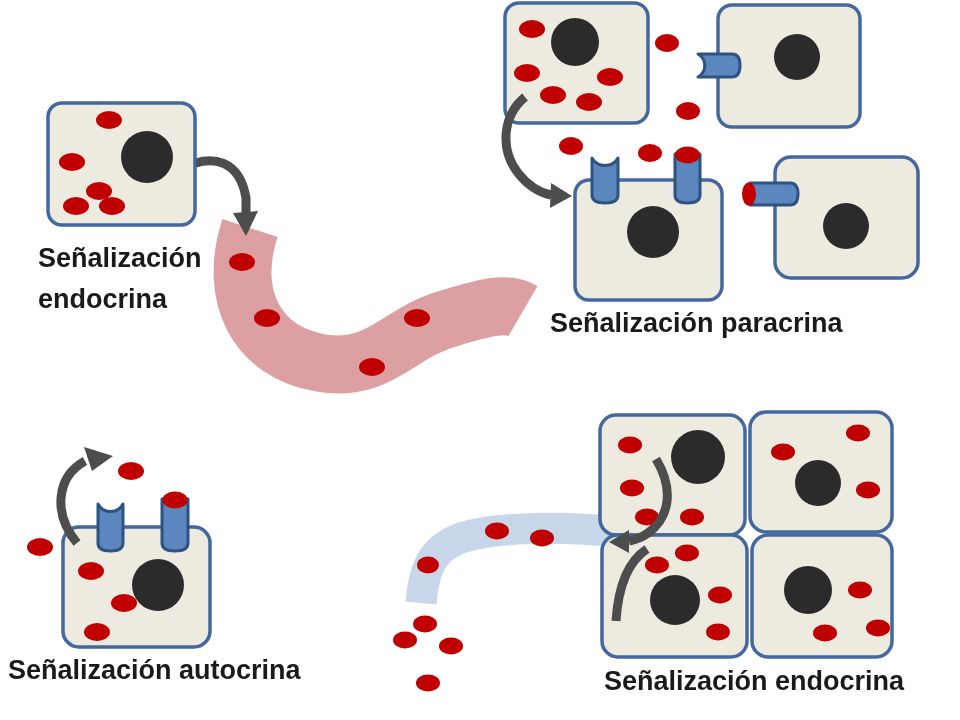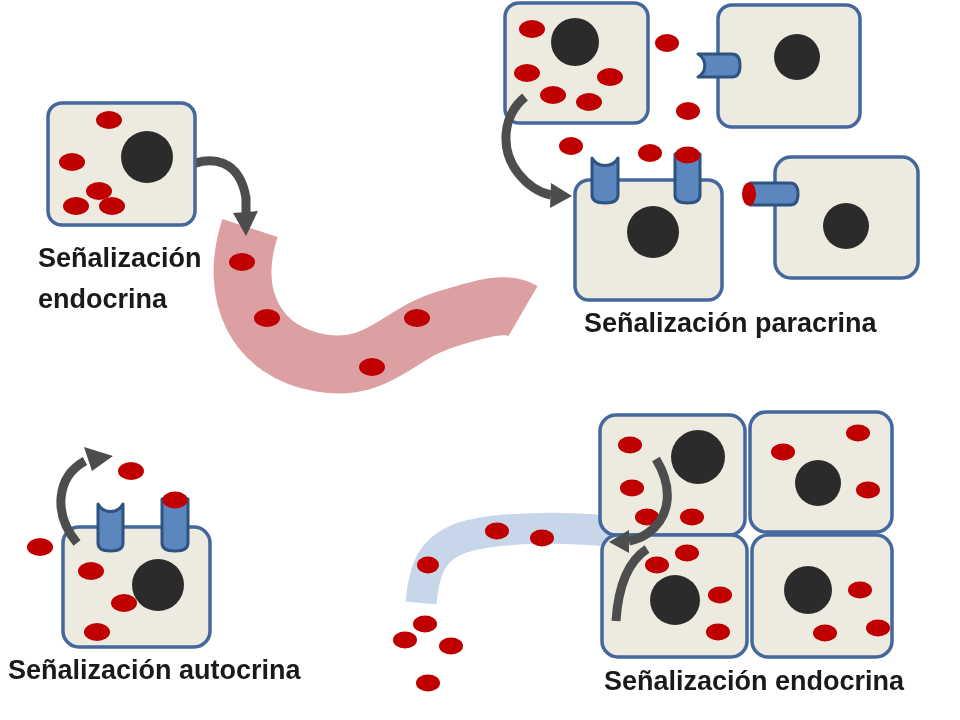--- a/index.html
+++ b/index.html
@@ -120,16 +120,16 @@
 
       <ellipse class="molecule" cx="425" cy="624" rx="12" ry="8.5"></ellipse>
       <ellipse class="molecule" cx="405" cy="640" rx="12" ry="8.5"></ellipse>
       <ellipse class="molecule" cx="451" cy="646" rx="12" ry="8.5"></ellipse>
       <ellipse class="molecule" cx="428" cy="683" rx="12" ry="8.5"></ellipse>
     </g>
   </svg>
 
   <div class="label" style="left:28px;top:238px;margin-left:10px;">Señalización
 endocrina</div>
-  <div class="label" style="left:584px;top:303px;">Señalización paracrina</div>
+  <div class="label" style="left:550px;top:303px;">Señalización paracrina</div>
   <div class="label" style="left:8px;top:650px;">Señalización autocrina</div>
   <div class="label" style="left:604px;top:661px;">Señalización endocrina</div>
 </div>
 
 </body></html>

